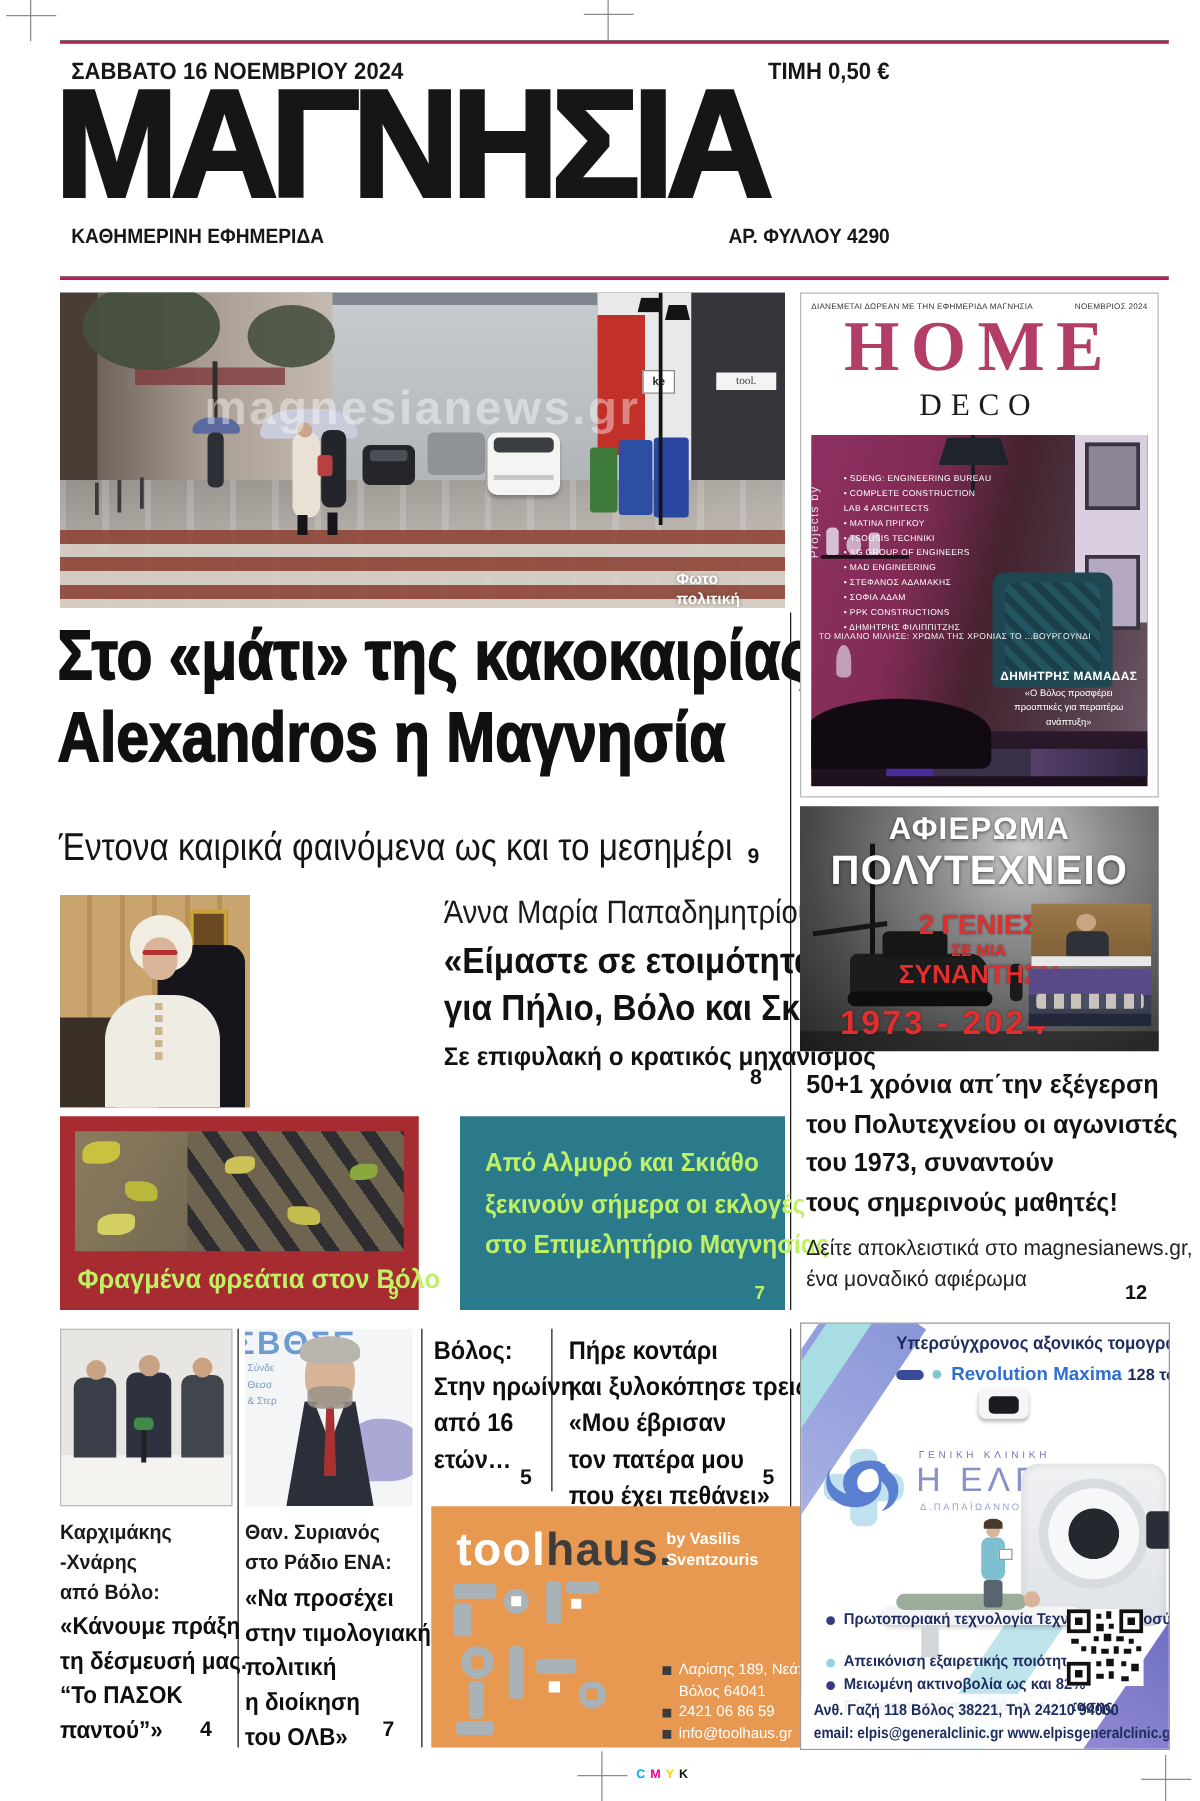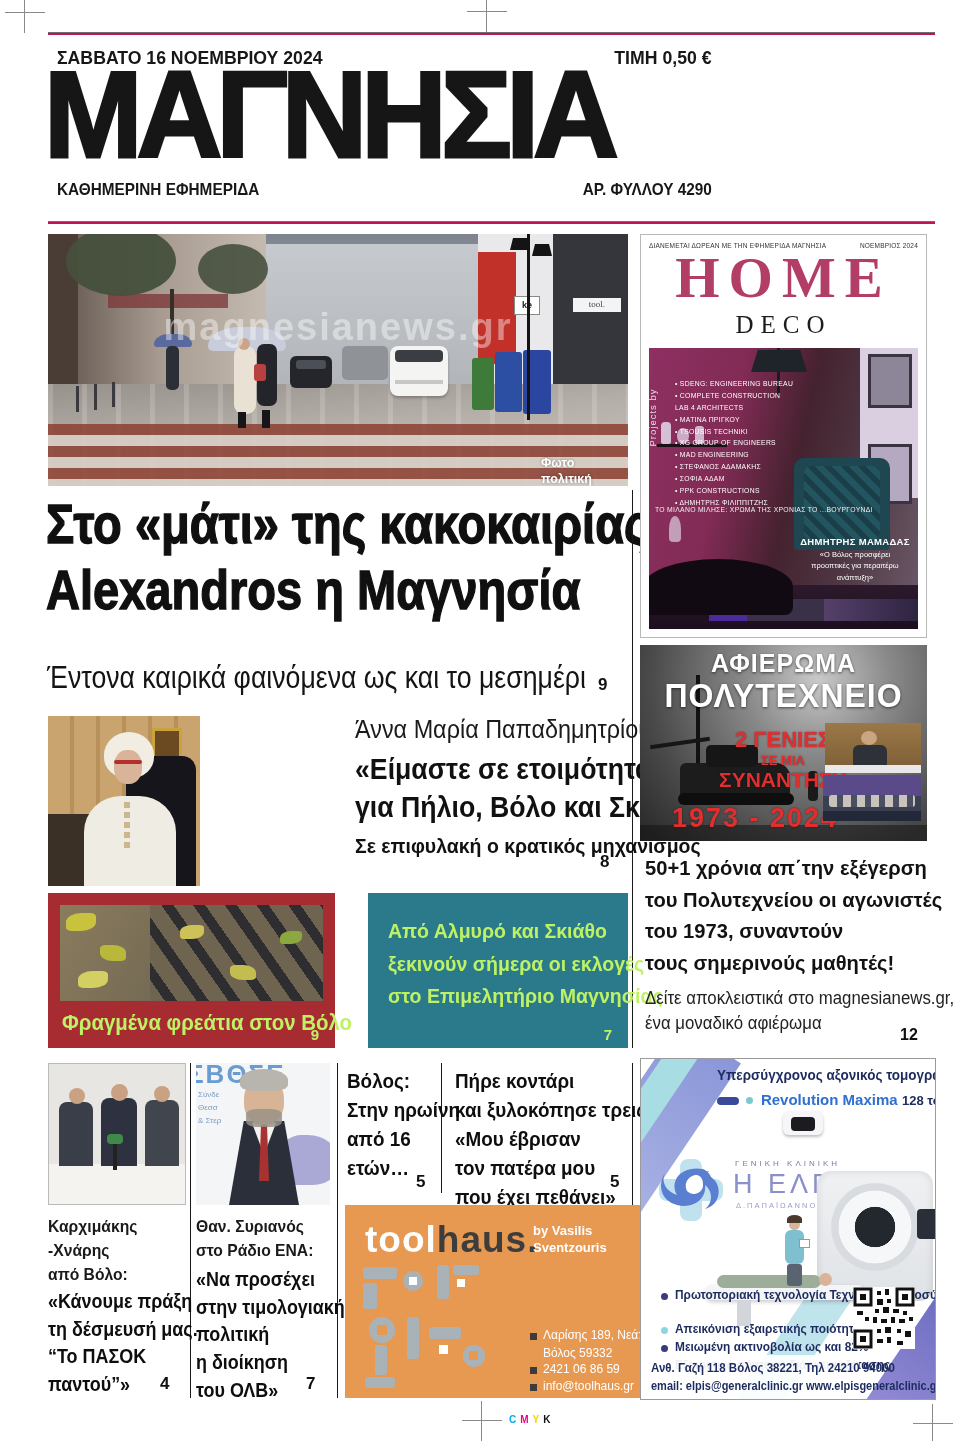--- a/index.html
+++ b/index.html
@@ -387,21 +387,21 @@
     <div class="tool-shape" style="left:30px;top:140px;width:12px;height:30px;border-radius:3px"></div>
     <div class="tool-shape" style="left:62px;top:112px;width:12px;height:42px;border-radius:3px"></div>
     <div class="tool-shape" style="left:84px;top:122px;width:32px;height:12px;border-radius:3px"></div>
     <div class="abs" style="left:94px;top:140px;width:9px;height:9px;background:#fff"></div>
     <div class="tool-shape" style="left:118px;top:140px;width:22px;height:22px;border-radius:50%"></div>
     <div class="abs" style="left:124px;top:146px;width:9px;height:9px;background:#e79952"></div>
     <div class="tool-shape" style="left:20px;top:172px;width:30px;height:11px;border-radius:3px"></div>
 
     <div class="sq" style="top:128px"></div>
     <div class="item" style="top:123px">Λαρίσης 189, Νεάπολη,</div>
-    <div class="item" style="top:141px">Βόλος 59332</div>
+    <div class="item" style="top:141px">Βόλος 64041</div>
     <div class="sq" style="top:162px"></div>
     <div class="item" style="top:157px">2421 06 86 59</div>
     <div class="sq" style="top:179px"></div>
     <div class="item" style="top:174px">info@toolhaus.gr</div>
     <div class="abs w" style="right:2px;top:183px;font-size:10.5px;font-weight:bold;writing-mode:vertical-rl;transform:rotate(180deg);letter-spacing:.5px">@ToolHausSventzouris</div>
   </div>
 
   <div id="clinic">
     <div class="ribbon" style="left:-46px;top:-40px;width:74px;height:280px;background:linear-gradient(#8a96d8,#b9c1ea);transform:rotate(34deg)"></div>
     <div class="ribbon" style="left:-24px;top:-50px;width:30px;height:240px;background:#a9dde4;transform:rotate(34deg)"></div>

